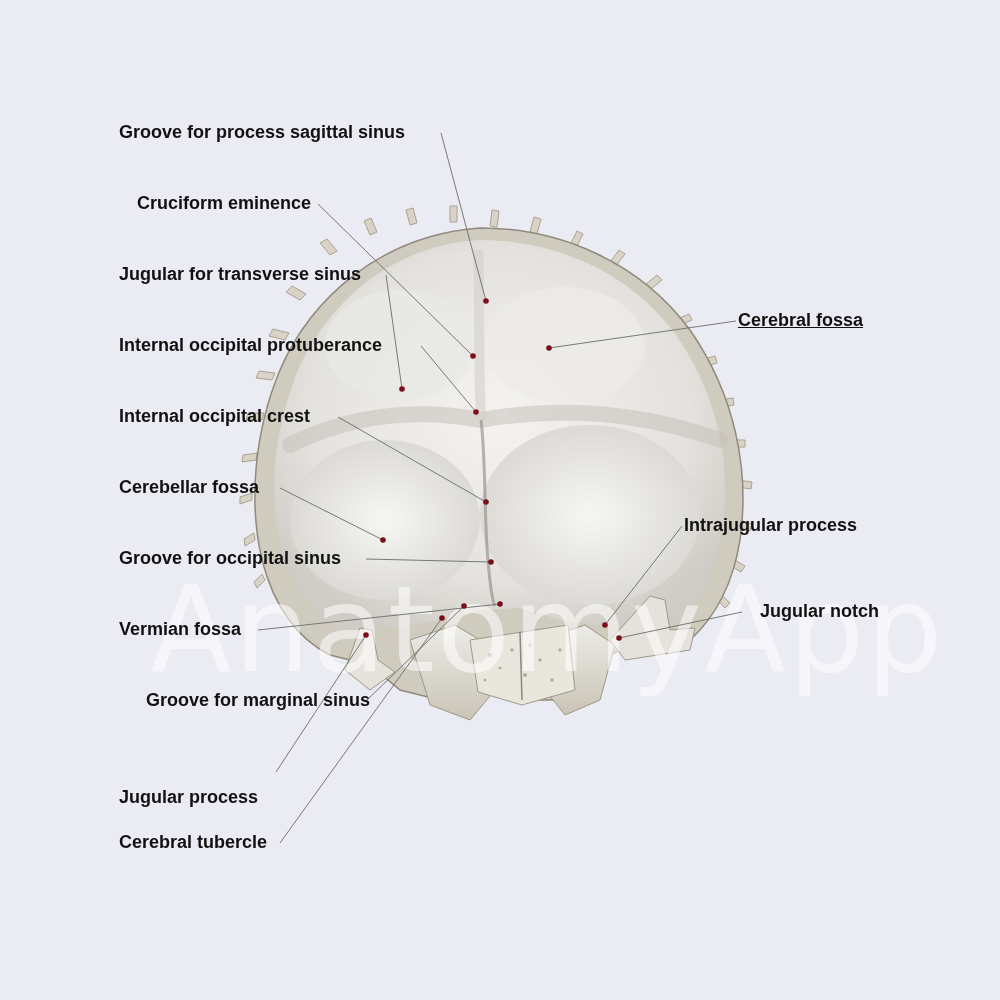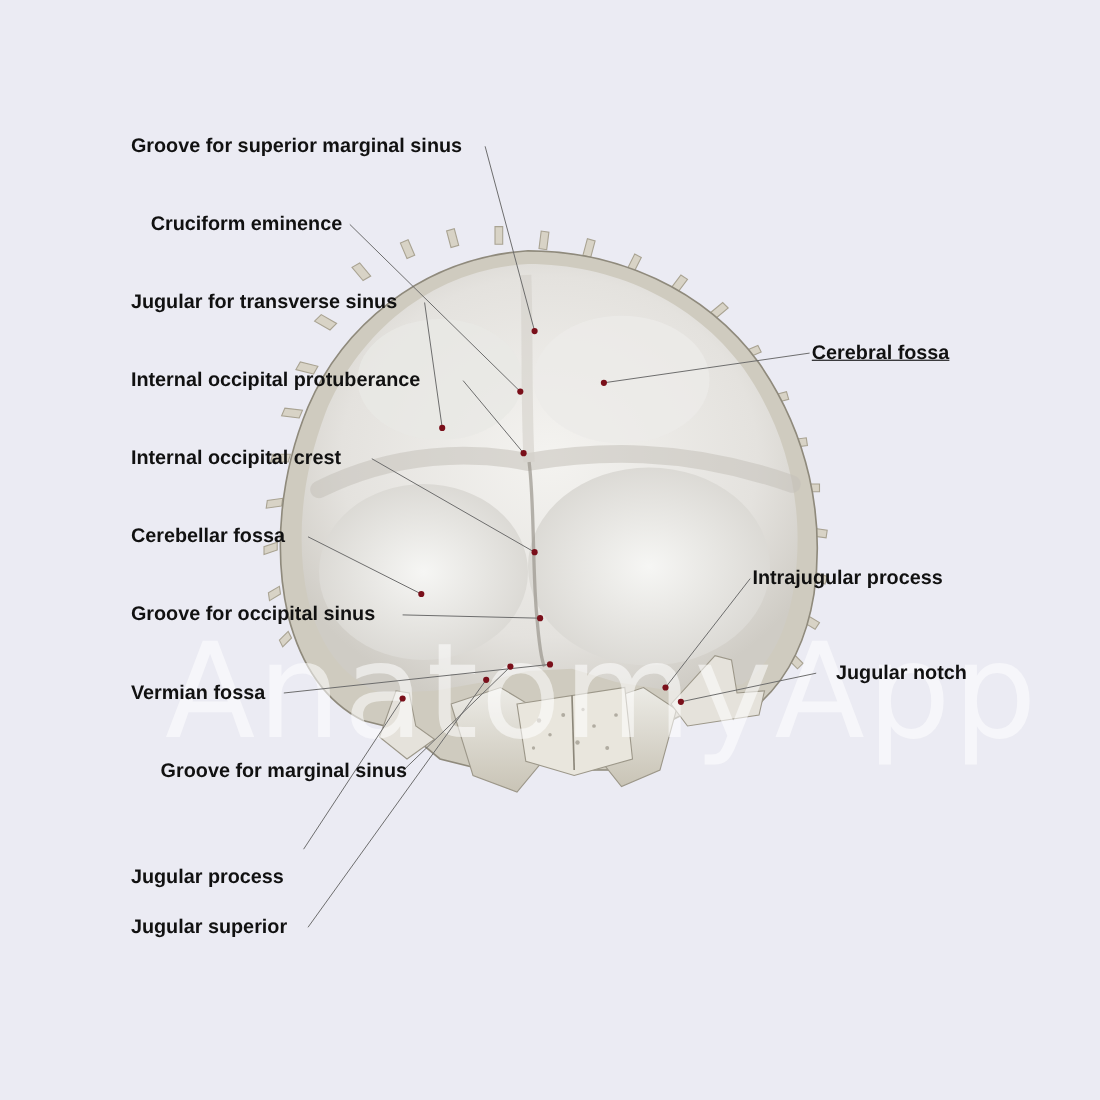--- a/index.html
+++ b/index.html
@@ -146,26 +146,26 @@
     <line x1="280" y1="843" x2="442" y2="618" stroke="#6b6b6b" stroke-width="0.9"></line>
     <circle cx="442" cy="618" r="2.8" fill="#7a0f1a"></circle>
     <line x1="736" y1="321" x2="549" y2="348" stroke="#6b6b6b" stroke-width="0.9"></line>
     <circle cx="549" cy="348" r="2.8" fill="#7a0f1a"></circle>
     <line x1="682" y1="526" x2="605" y2="625" stroke="#6b6b6b" stroke-width="0.9"></line>
     <circle cx="605" cy="625" r="2.8" fill="#7a0f1a"></circle>
     <line x1="742" y1="612" x2="619" y2="638" stroke="#6b6b6b" stroke-width="0.9"></line>
     <circle cx="619" cy="638" r="2.8" fill="#7a0f1a"></circle>
   </svg>
 
-<div class="label" style="left:119px;top:122px;">Groove for superior marginal sinus</div>
+<div class="label" style="left:119px;top:122px;">Groove for process sagittal sinus</div>
 <div class="label" style="left:119px;top:193px;margin-left:18px;">Cruciform eminence</div>
 <div class="label" style="left:119px;top:264px;">Jugular for transverse sinus</div>
 <div class="label" style="left:119px;top:335px;">Internal occipital protuberance</div>
 <div class="label" style="left:119px;top:406px;text-align:center;">Internal occipital crest</div>
 <div class="label" style="left:119px;top:477px;">Cerebellar fossa</div>
 <div class="label" style="left:119px;top:548px;">Groove for occipital sinus</div>
 <div class="label" style="left:119px;top:619px;">Vermian fossa</div>
 <div class="label" style="left:119px;top:690px;margin-left:27px;">Groove for marginal sinus</div>
 <div class="label" style="left:119px;top:787px;">Jugular process</div>
-<div class="label" style="left:119px;top:832px;">Jugular superior</div>
+<div class="label" style="left:119px;top:832px;">Cerebral tubercle</div>
 <div class="label" style="left:738px;top:310px;text-decoration:underline;">Cerebral fossa</div>
 <div class="label" style="left:684px;top:515px;">Intrajugular process</div>
 <div class="label" style="left:744px;top:601px;margin-left:16px;">Jugular notch</div>
 
 </body></html>

